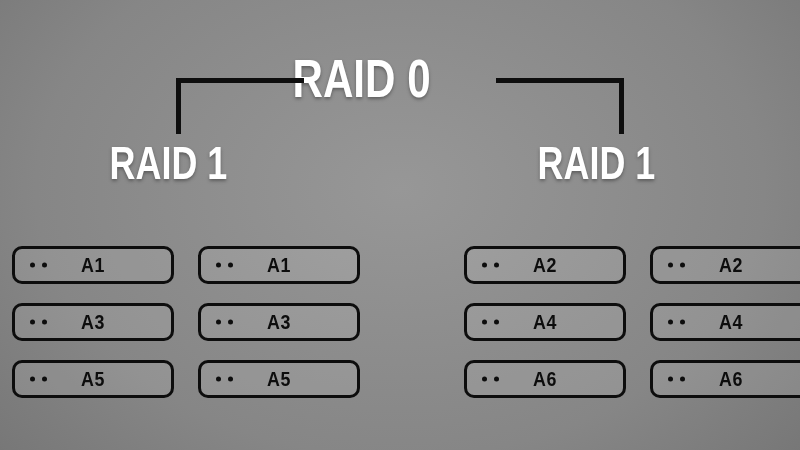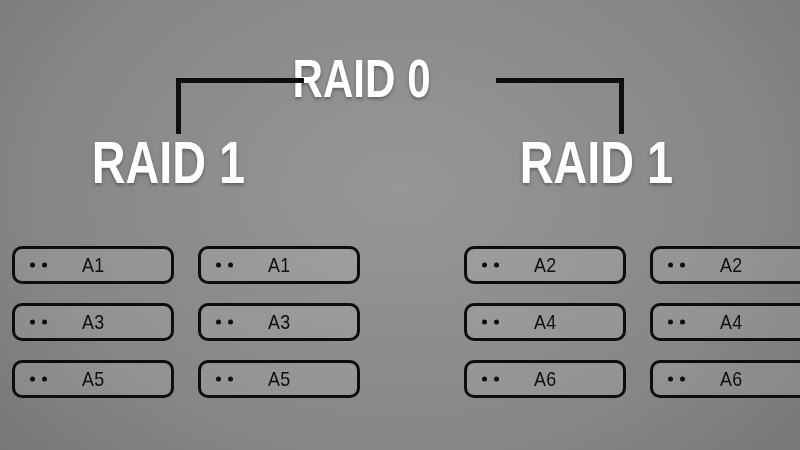--- a/index.html
+++ b/index.html
@@ -33,21 +33,21 @@
     top: 50px;
     left: 0;
     width: 676px;
     font-size: 54px;
     line-height: 56px;
     padding-left: 24px;
   }
   .group-label {
     top: 138px;
     width: 220px;
-    font-size: 60px;
+    font-size: 46px;
     line-height: 50px;
   }
   .group-label.left  { left: 58px; }
   .group-label.right { left: 486px; }
   .line {
     position: absolute;
     background: #0e0e0e;
   }
   .line.h { height: 5px; width: 128px; top: 78px; }
   .line.h.left  { left: 176px; }
@@ -77,21 +77,21 @@
   .drive-label {
     position: absolute;
     left: 0;
     top: 0;
     width: 100%;
     height: 100%;
     display: flex;
     align-items: center;
     justify-content: center;
     font-size: 21px;
-    font-weight: normal;
+    font-weight: bold;
     color: #0d0d0d;
     letter-spacing: 0.5px;
   }
   .drive-label .condensed { transform: scaleX(0.85); }
   .dots {
     position: absolute;
     left: 15px;
     top: 50%;
     transform: translateY(-50%);
     display: flex;

